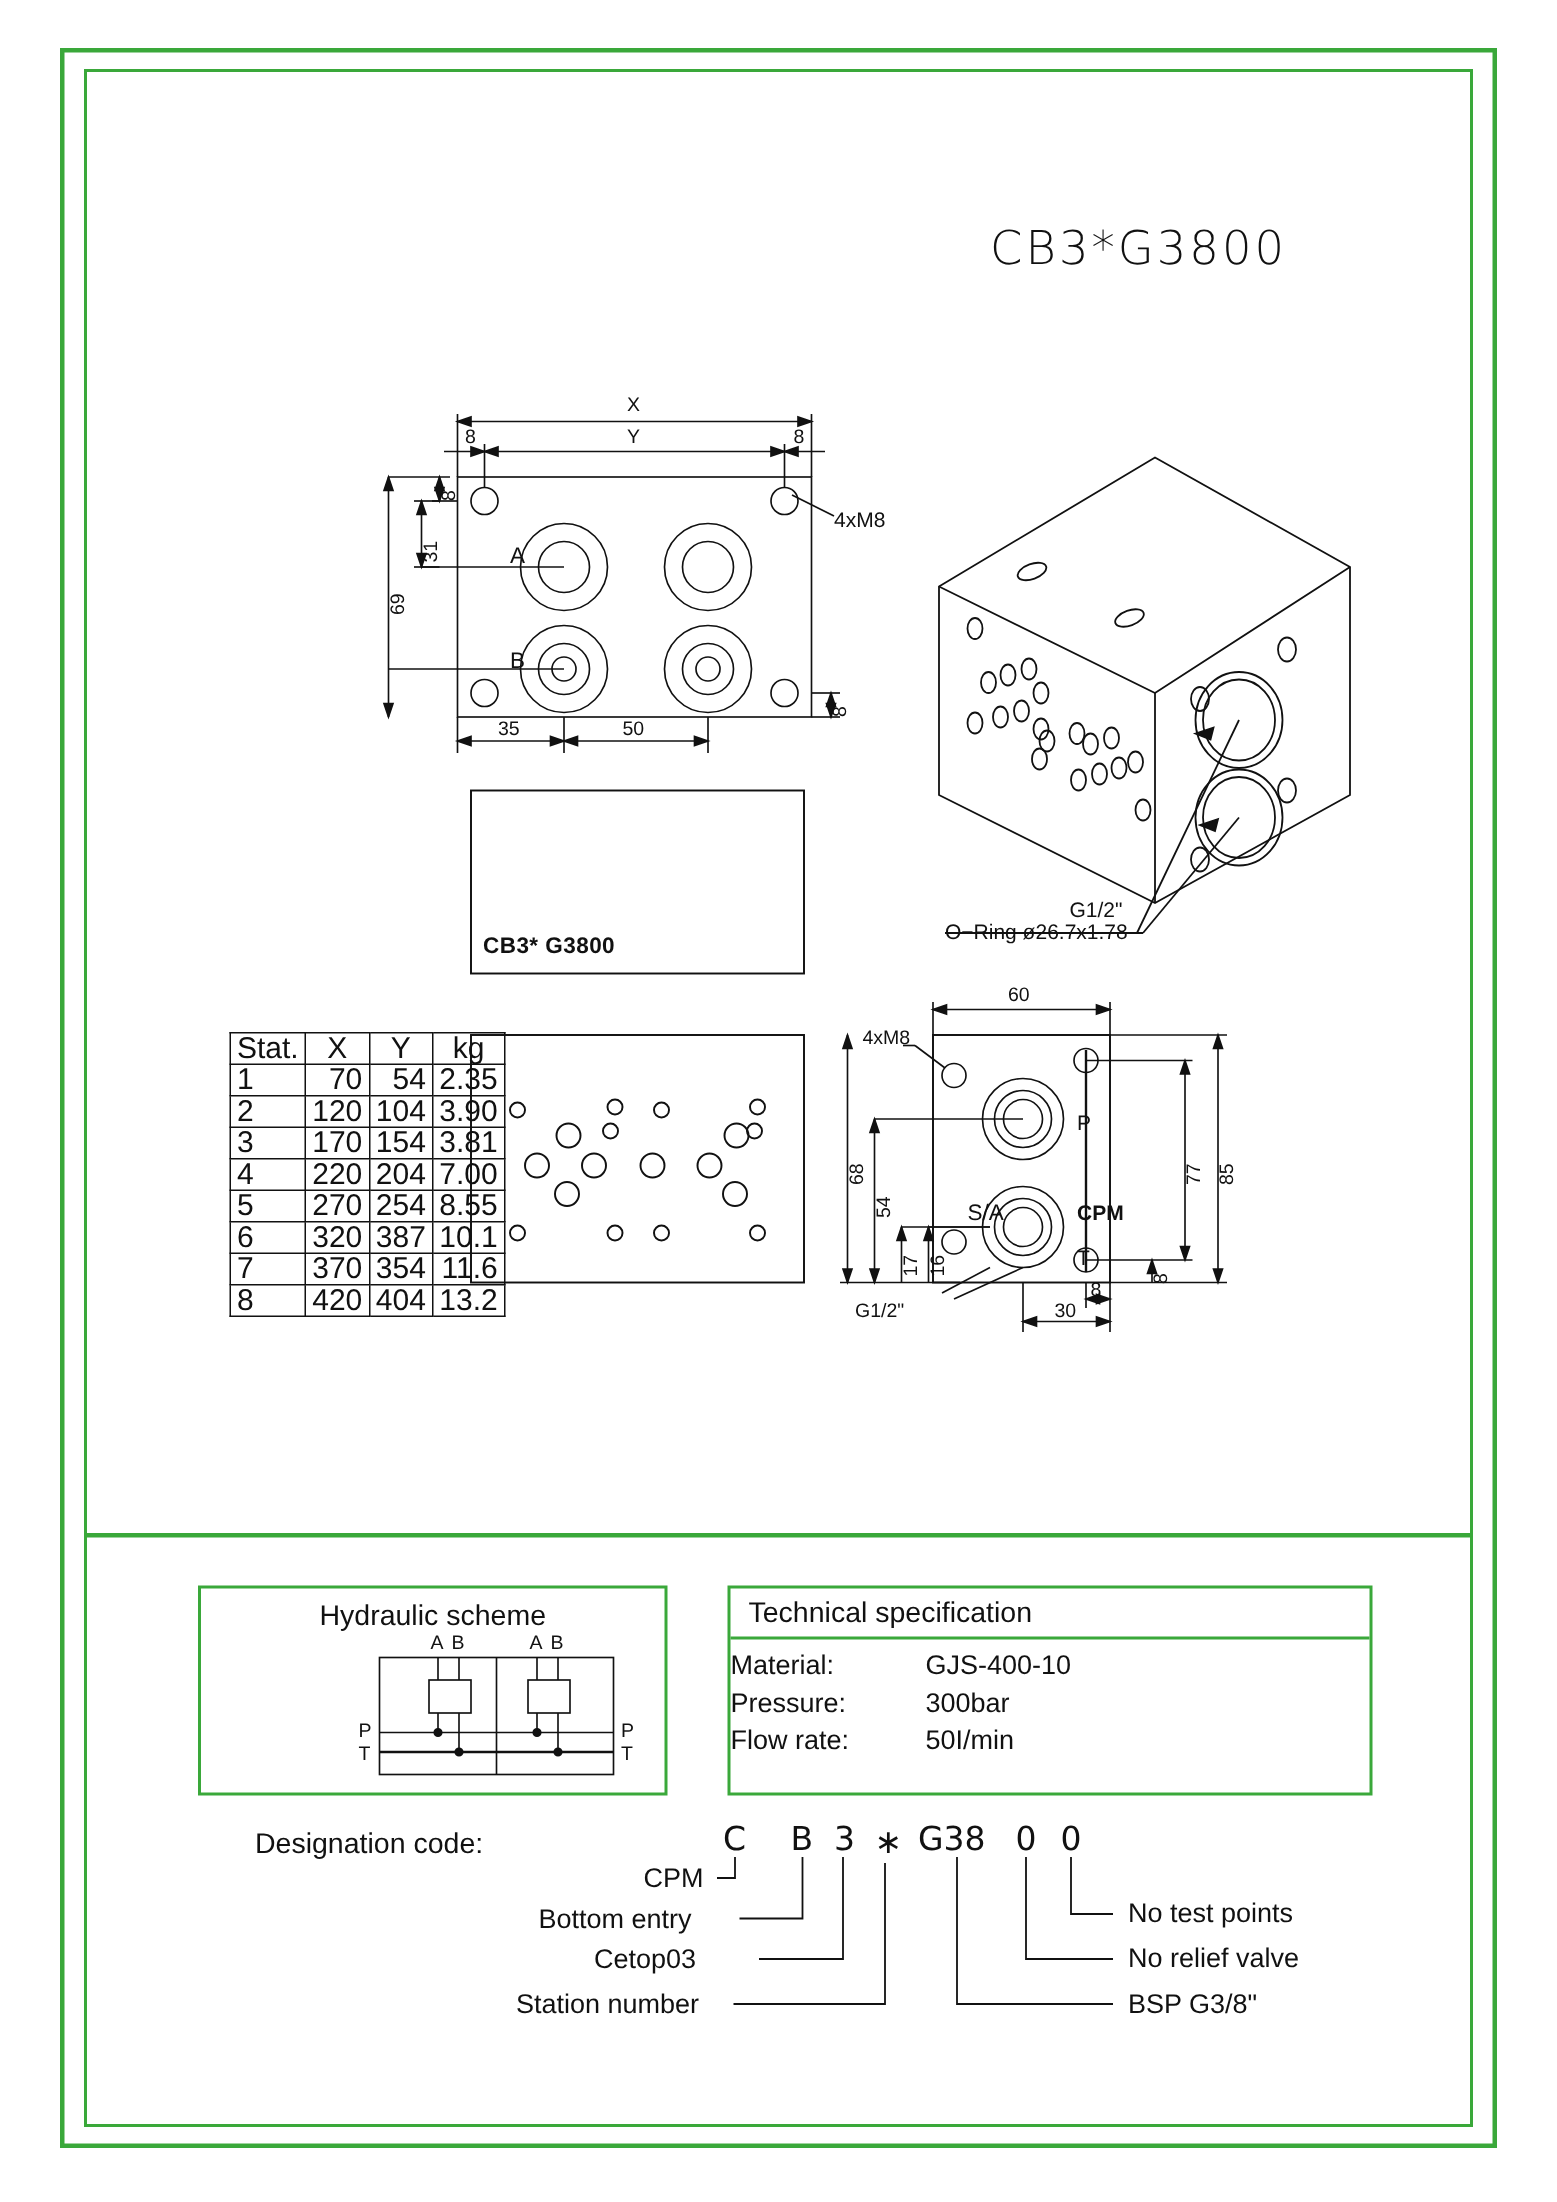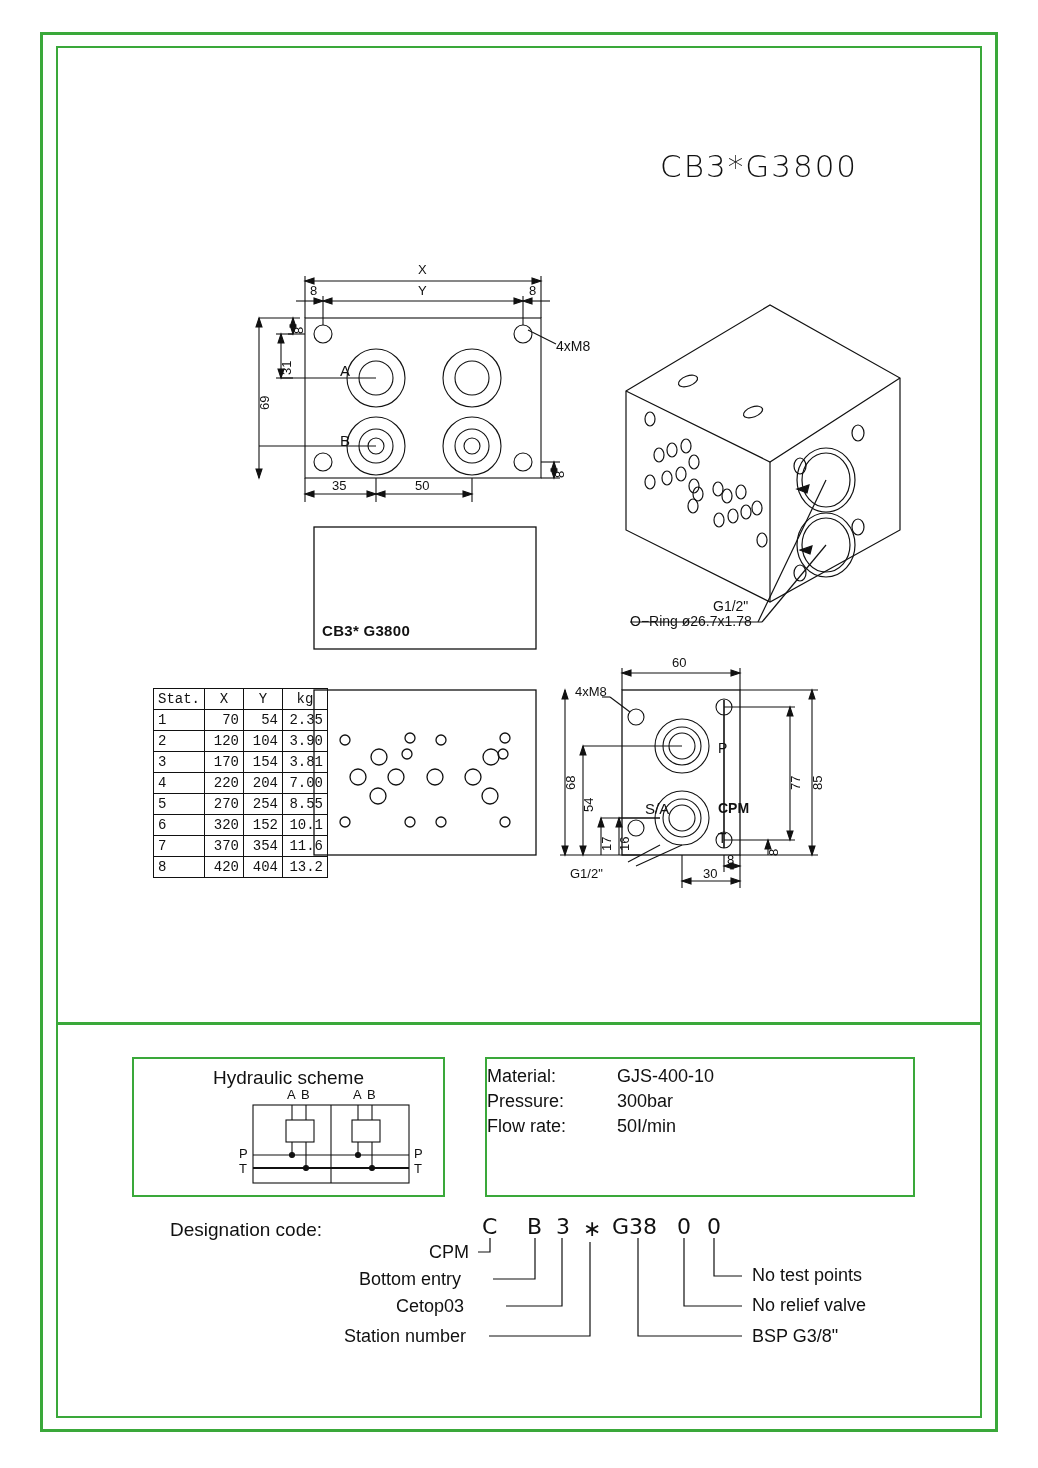--- a/index.html
+++ b/index.html
@@ -15,21 +15,21 @@
 
   
   .title{position:absolute;left:660px;top:148px;font-size:31px;letter-spacing:2px;color:#111;font-family:"DejaVu Sans",sans-serif;font-weight:300;}
 
   
   .dim{position:absolute;font-size:13px;font-family:"Liberation Sans",sans-serif;color:#111;white-space:nowrap;}
   .dim.v{transform:rotate(-90deg);transform-origin:left top;}
   .lbl{position:absolute;font-size:14px;color:#111;white-space:nowrap;}
 
   
-  .tbl{position:absolute;left:153px;top:688px;border-collapse:collapse;font-size:14px;font-family:Liberation Mono, monospace;}
+  .tbl{position:absolute;left:153px;top:688px;border-collapse:collapse;font-size:20px;}
   .tbl td,.tbl th{border:1px solid #111;padding:0px 4px;height:20px;line-height:20px;font-weight:400;text-align:right;}
   .tbl th{text-align:center;}
   .tbl td.c0,.tbl th.c0{text-align:left;width:32px;}
   .tbl td.c1,.tbl th.c1{width:30px;}
   .tbl td.c2,.tbl th.c2{width:30px;}
   .tbl td.c3,.tbl th.c3{width:36px;}
 
   
   .box-green{position:absolute;border:2.5px solid #3aa83a;box-sizing:border-box;}
   .box-title{font-size:19px;padding:6px 10px 4px 12px;}
@@ -389,21 +389,21 @@
         </tr>
       <tr>
           <td class="c0">5</td>
           <td class="c1">270</td>
           <td class="c2">254</td>
           <td class="c3">8.55</td>
         </tr>
       <tr>
           <td class="c0">6</td>
           <td class="c1">320</td>
-          <td class="c2">152</td>
+          <td class="c2">387</td>
           <td class="c3">10.1</td>
         </tr>
       <tr>
           <td class="c0">7</td>
           <td class="c1">370</td>
           <td class="c2">354</td>
           <td class="c3">11.6</td>
         </tr>
       <tr>
           <td class="c0">8</td>
@@ -420,20 +420,21 @@
   <div class="lbl" style="left:287px;top:1087px;font-size:13px;">A</div>
   <div class="lbl" style="left:301px;top:1087px;font-size:13px;">B</div>
   <div class="lbl" style="left:353px;top:1087px;font-size:13px;">A</div>
   <div class="lbl" style="left:367px;top:1087px;font-size:13px;">B</div>
   <div class="lbl" style="left:239px;top:1146px;font-size:13px;">P</div>
   <div class="lbl" style="left:239px;top:1161px;font-size:13px;">T</div>
   <div class="lbl" style="left:414px;top:1146px;font-size:13px;">P</div>
   <div class="lbl" style="left:414px;top:1161px;font-size:13px;">T</div>
 
   <div class="box-green" style="left:485px;top:1057px;width:430px;height:140px;">
+    <div class="box-title box-title-rule">Technical specification</div>
     <div style="padding-top:5px;">
       <div class="spec-row">
         <div class="spec-key">Material:</div>
         <div class="spec-val">GJS-400-10</div>
       </div>
       <div class="spec-row">
         <div class="spec-key">Pressure:</div>
         <div class="spec-val">300bar</div>
       </div>
       <div class="spec-row">

